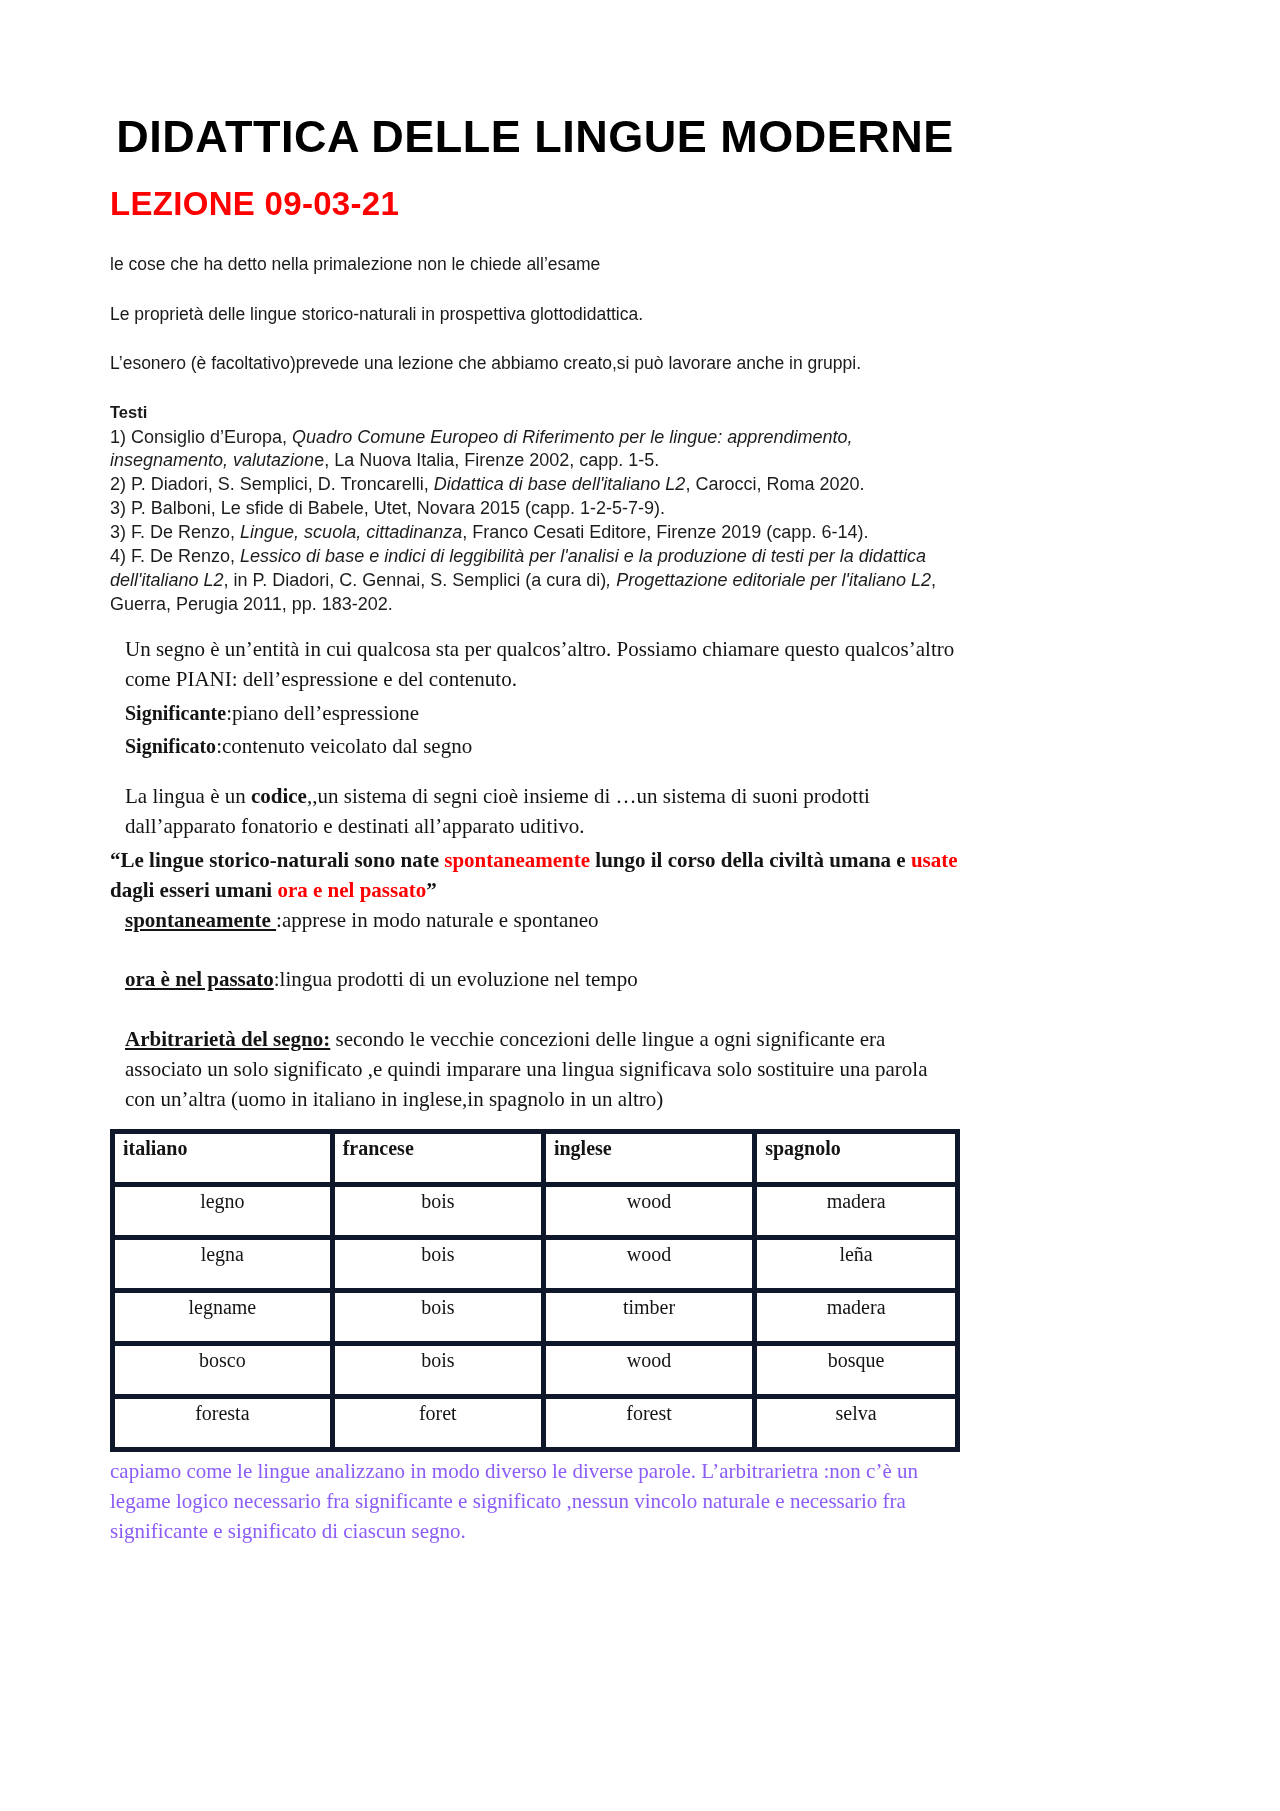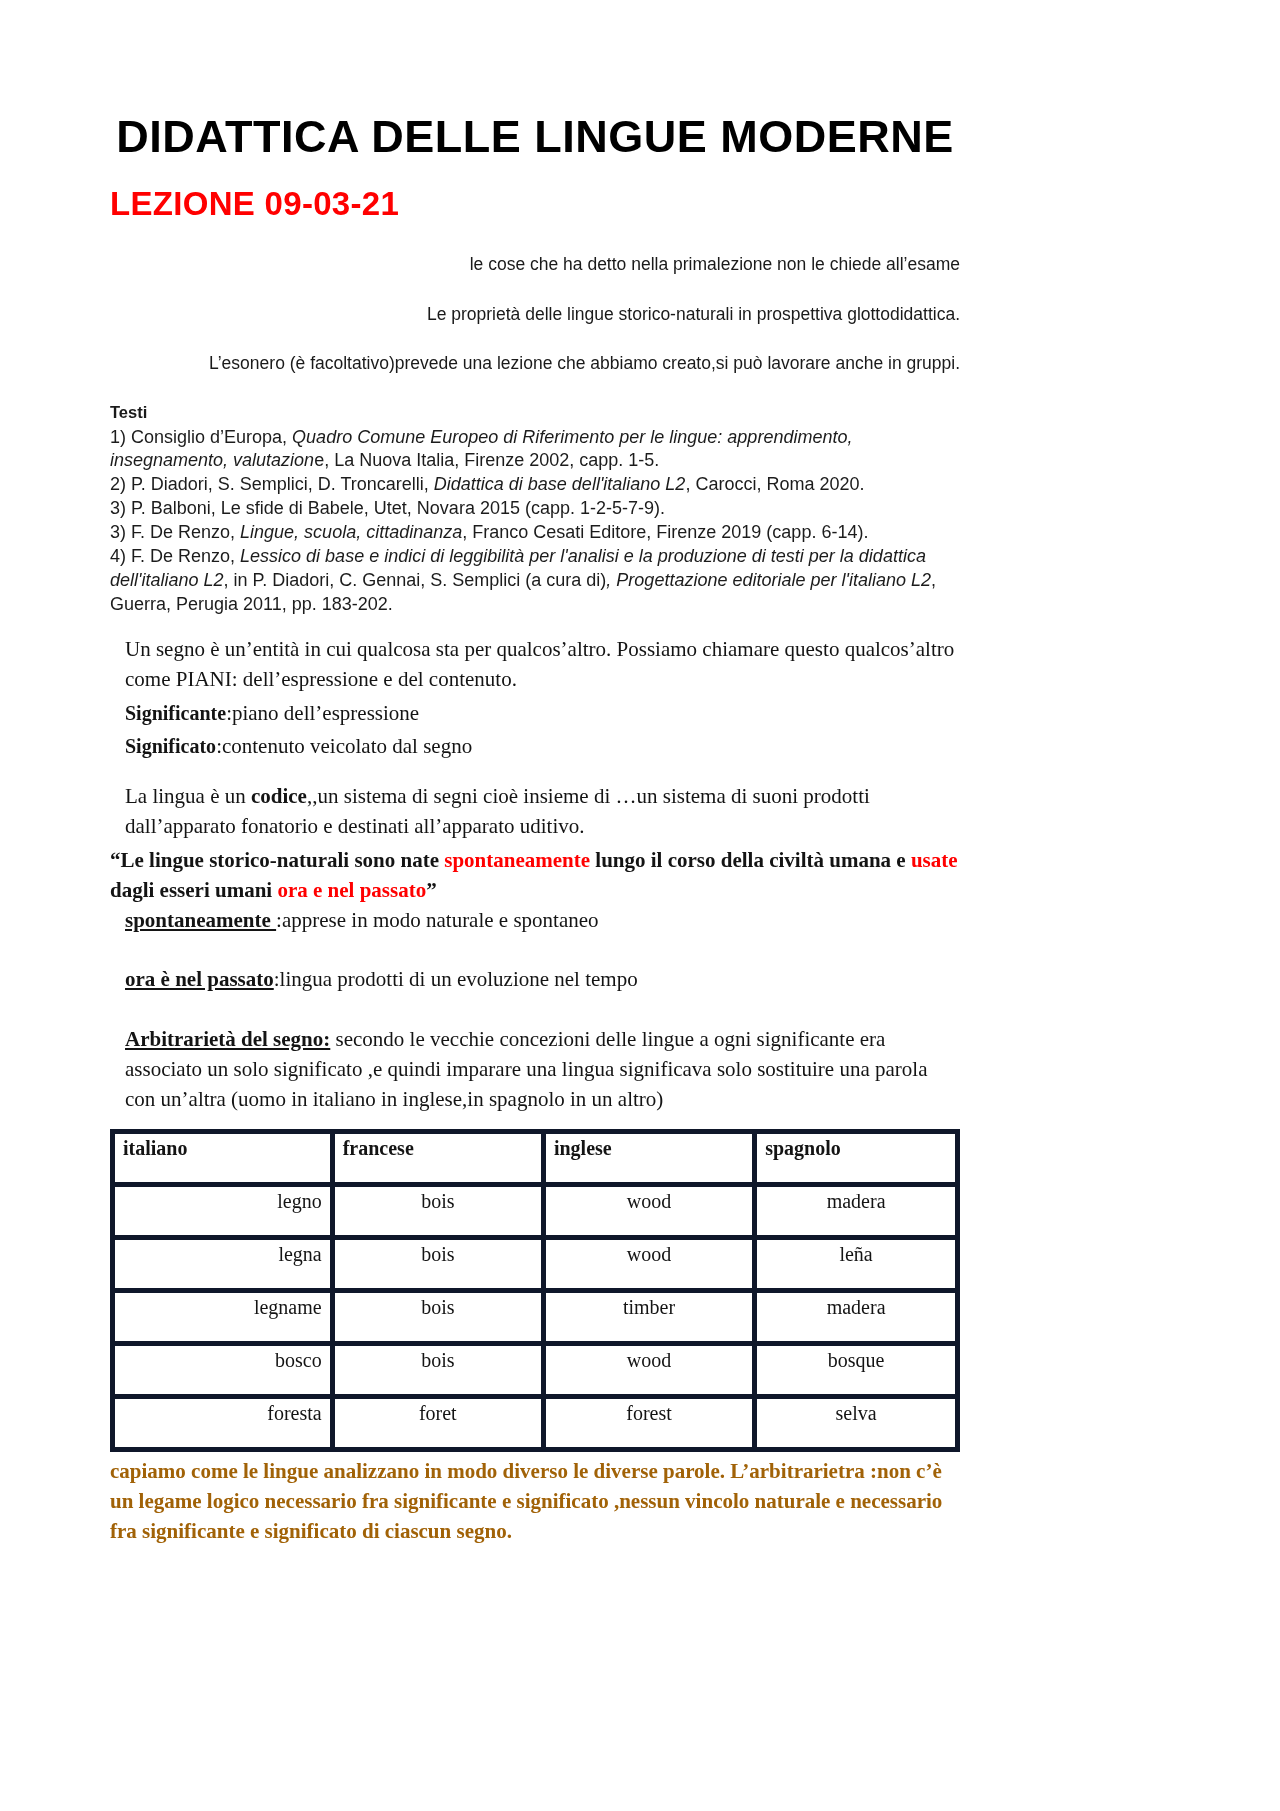--- a/index.html
+++ b/index.html
@@ -48,21 +48,20 @@
   }
 
   
   .note {
     font-family: "Liberation Sans Narrow", "Liberation Sans", sans-serif;
     font-stretch: condensed;
     font-size: 17.5px;
     line-height: 1.35;
     color: #1a1a1a;
     margin: 0 0 26px 0;
-    text-align: right;
   }
 
   
   .biblio {
     font-family: "Liberation Sans", "DejaVu Sans", sans-serif;
     font-size: 18px;
     line-height: 1.33;
     color: #1c1c1c;
     margin: 0 0 18px 0;
   }
@@ -125,36 +124,35 @@
   .lang-table td {
     border: 5px solid #0f172a;
     padding: 2px 8px 20px 8px;
     line-height: 1.22;
     height: 26px;
   }
   .lang-table th {
     font-weight: bold;
     text-align: left;
   }
-  .lang-table td.col-0 { text-align: right; }
+  .lang-table td.col-0 { text-align: center; }
   .lang-table td.col-1,
   .lang-table td.col-2,
   .lang-table td.col-3 { text-align: center; }
   .lang-table col.c0 { width: 26%; }
   .lang-table col.c1 { width: 25%; }
   .lang-table col.c2 { width: 25%; }
   .lang-table col.c3 { width: 24%; }
 
   .after-table {
     font-family: "Liberation Serif", "DejaVu Serif", serif;
     font-size: 21px;
     line-height: 1.45;
-    color: #a16207;
+    color: #8b5cf6;
     margin: 4px 0 0 0;
-    font-weight: bold;
   }
 </style>
 </head>
 <body>
 
 <div class="page">
 
   <h1 class="doc-title">DIDATTICA DELLE LINGUE MODERNE</h1>
 
   <h2 class="lesson-title">LEZIONE 09-03-21</h2>

